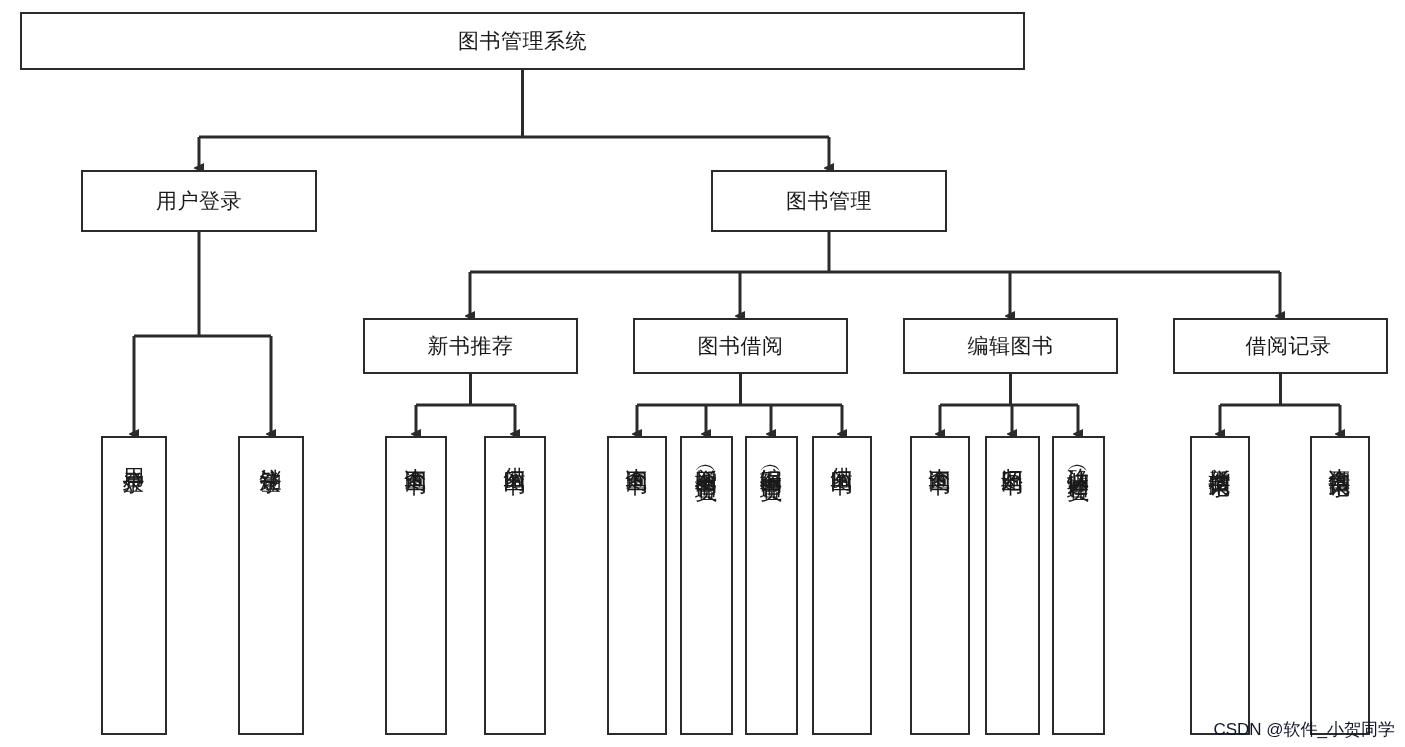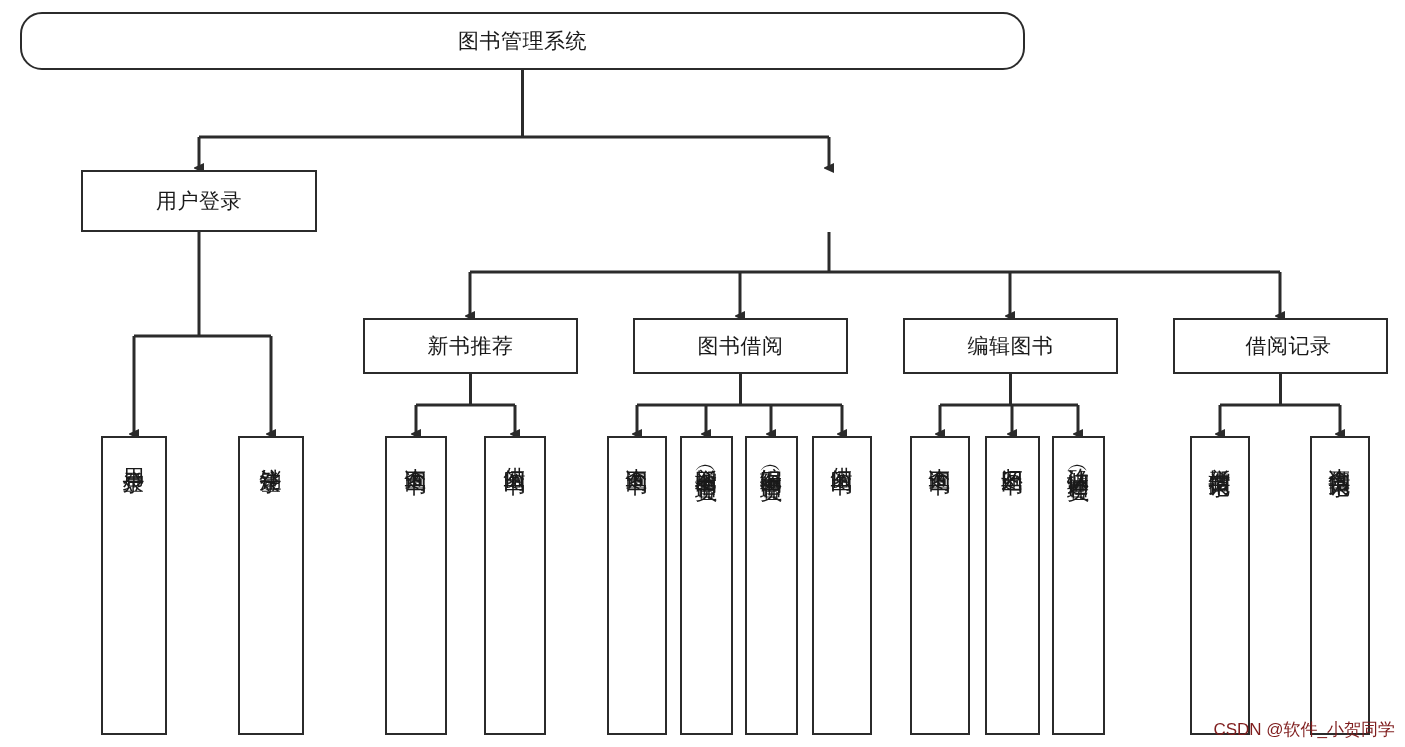--- a/index.html
+++ b/index.html
@@ -59,21 +59,21 @@
     font-size: 22px;
     line-height: 1.05;
     letter-spacing: 2px;
     white-space: nowrap;
   }
   .watermark {
     position: absolute;
     right: 10px;
     bottom: 6px;
     font-size: 17px;
-    color: #7f1d1d;
+    color: #0f172a;
     z-index: 5;
     white-space: nowrap;
   }
 </style>
 </head>
 <body>
 
 <div id="canvas">
 
   <svg id="edges" viewBox="0 0 1405 747" xmlns="http://www.w3.org/2000/svg" aria-hidden="true">
@@ -112,26 +112,29 @@
         <line x1="940" y1="405" x2="940" y2="434" marker-end="url(#arrowhead)"></line>
         <line x1="1012" y1="405" x2="1012" y2="434" marker-end="url(#arrowhead)"></line>
         <line x1="1078" y1="405" x2="1078" y2="434" marker-end="url(#arrowhead)"></line>
         <line x1="1280.5" y1="374" x2="1280.5" y2="405"></line>
         <line x1="1220" y1="405" x2="1340" y2="405"></line>
         <line x1="1220" y1="405" x2="1220" y2="434" marker-end="url(#arrowhead)"></line>
         <line x1="1340" y1="405" x2="1340" y2="434" marker-end="url(#arrowhead)"></line>
       </g>
   </svg>
 
-  <div class="node h" style="left: 20px; top: 12px; width: 1005px; height: 58px; border-radius: 22px;">
+  <div class="node h" style="left: 20px; top: 12px; width: 1005px; height: 58px;">
     <span class="lbl">图书管理系统</span>
   </div>
 
   <div class="node h" style="left: 81px; top: 170px; width: 236px; height: 62px;">
     <span class="lbl">用户登录</span>
+  </div>
+  <div class="node h" style="left: 711px; top: 170px; width: 236px; height: 62px;">
+    <span class="lbl">图书管理</span>
   </div>
 
   <div class="node h" style="left: 363px; top: 318px; width: 215px; height: 56px;">
     <span class="lbl">新书推荐</span>
   </div>
   <div class="node h" style="left: 633px; top: 318px; width: 215px; height: 56px;">
     <span class="lbl">图书借阅</span>
   </div>
   <div class="node h" style="left: 903px; top: 318px; width: 215px; height: 56px;">
     <span class="lbl">编辑图书</span>

